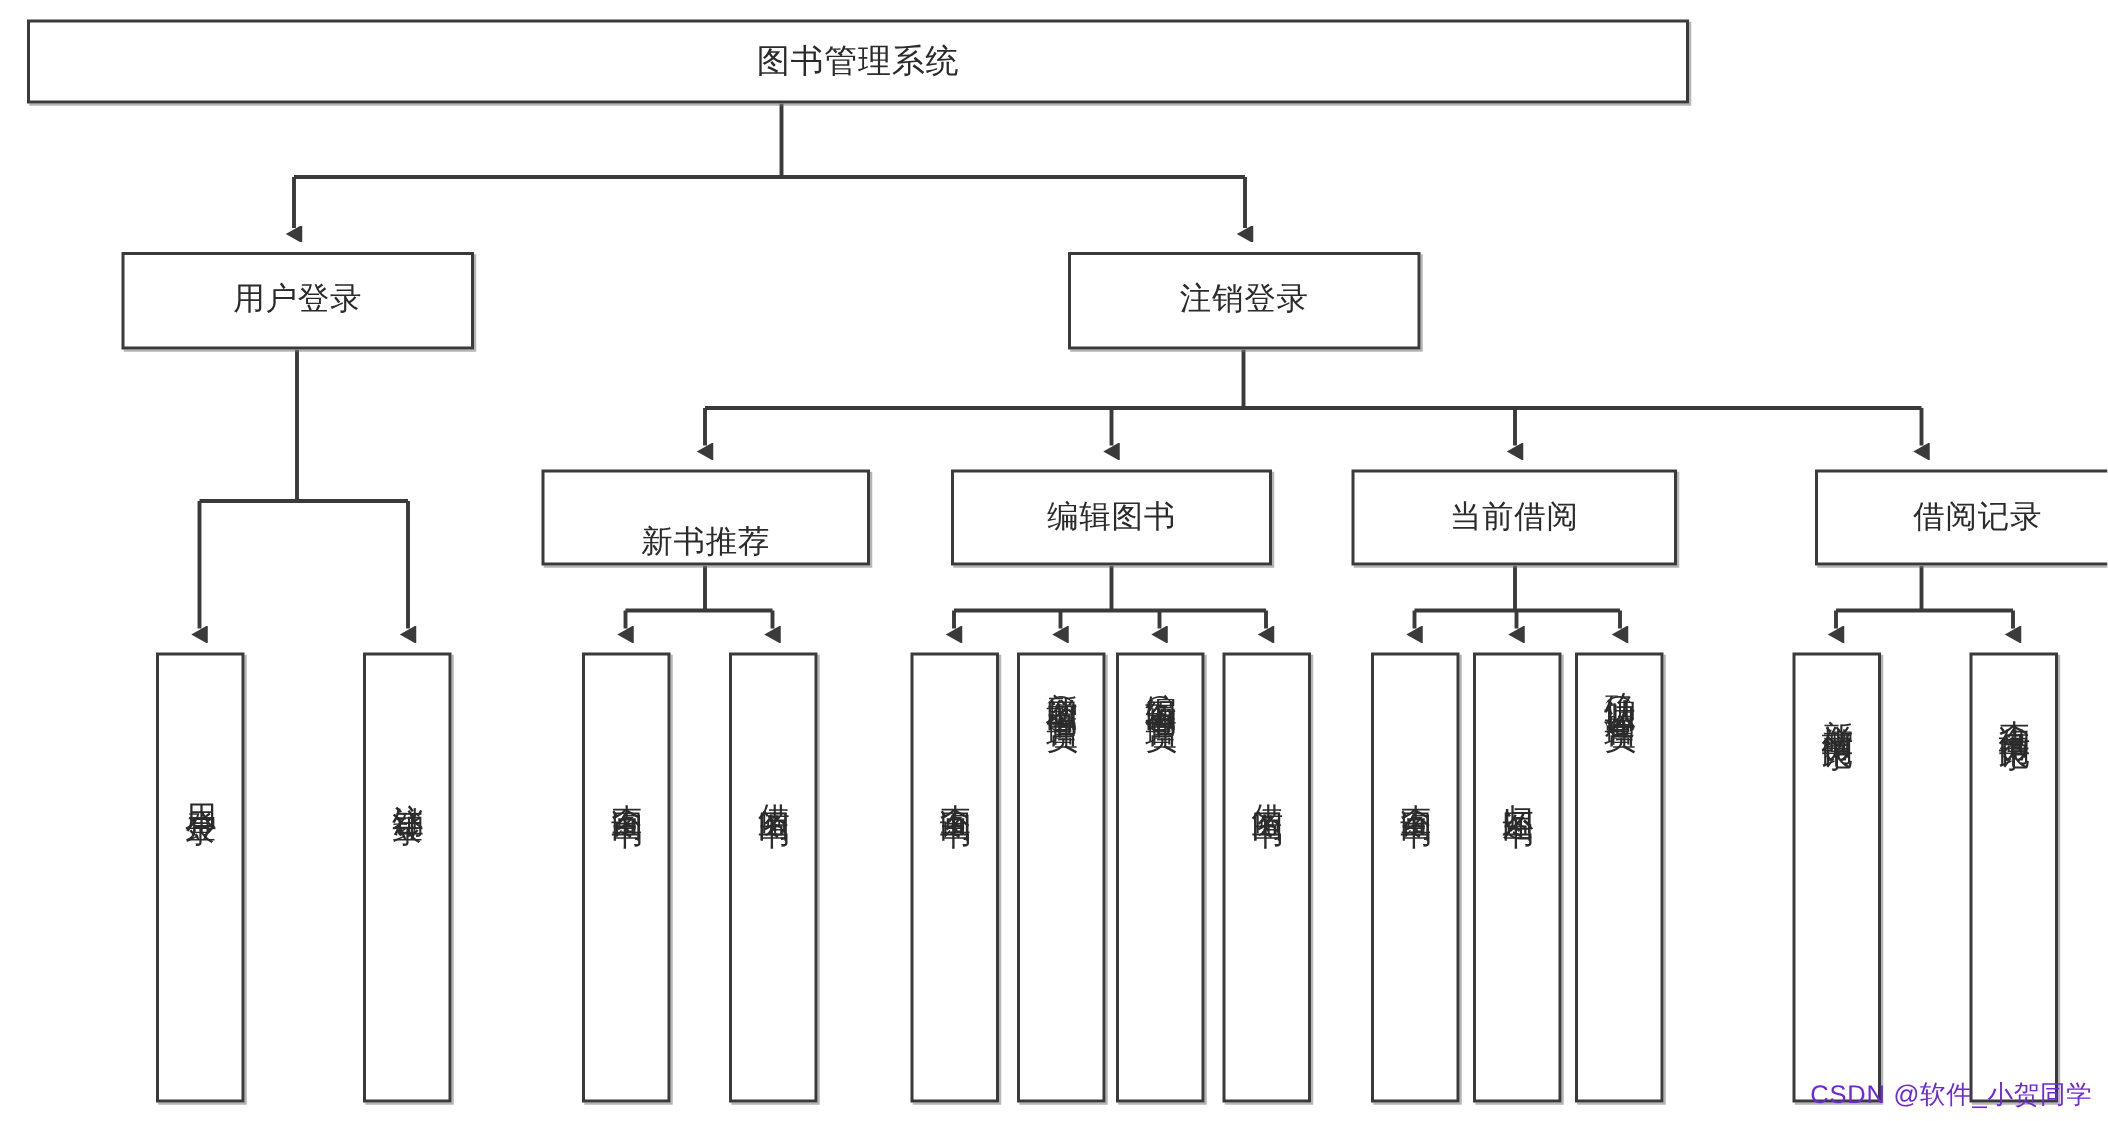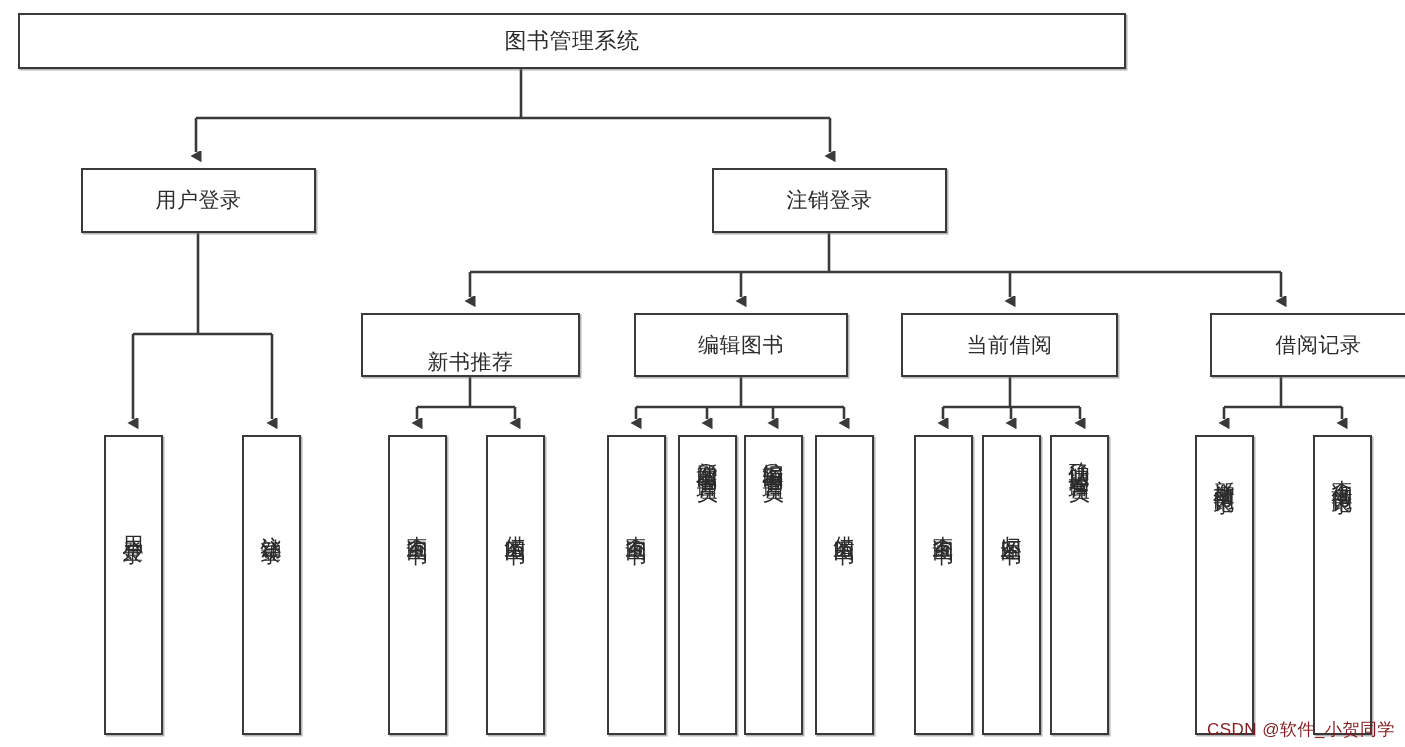--- a/index.html
+++ b/index.html
@@ -71,21 +71,21 @@
     margin-top: 8px;
   }
   .node.v.upper .label {
     margin-top: 26px;
   }
   .watermark {
     position: absolute;
     right: 10px;
     bottom: 6px;
     font-size: 17px;
-    color: #7f1d1d;
+    color: #6d28d9;
     letter-spacing: 0.5px;
     white-space: nowrap;
     user-select: none;
   }
 </style>
 </head>
 <body>
 
 <div id="canvas">
 

